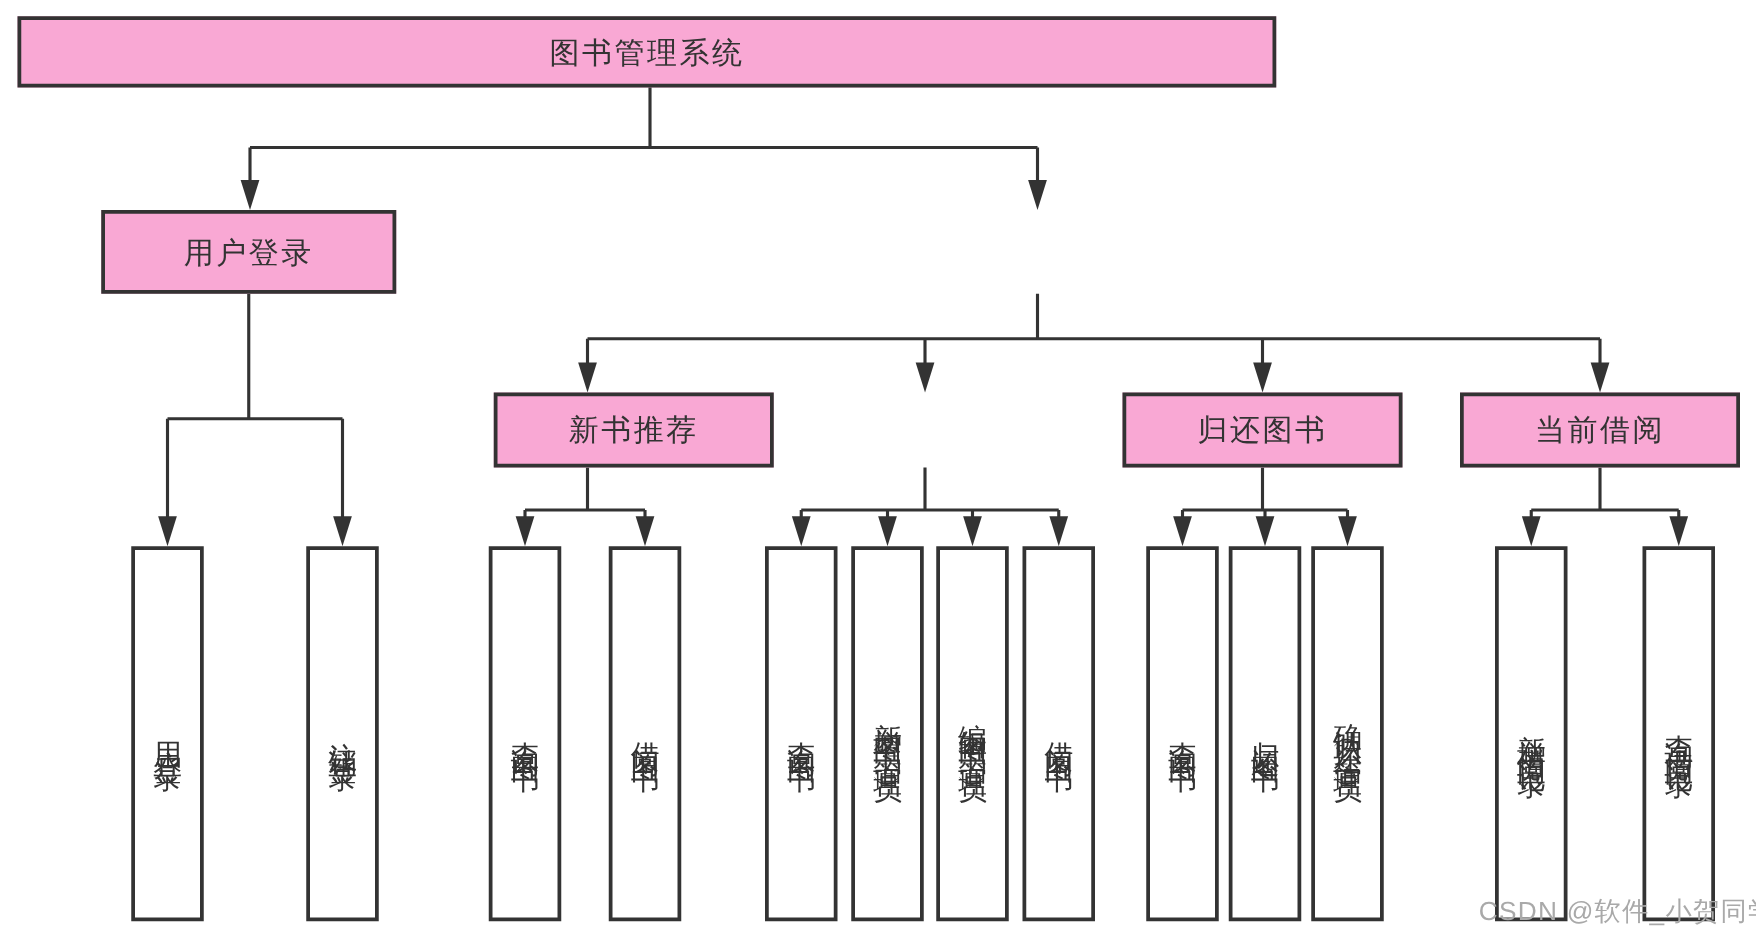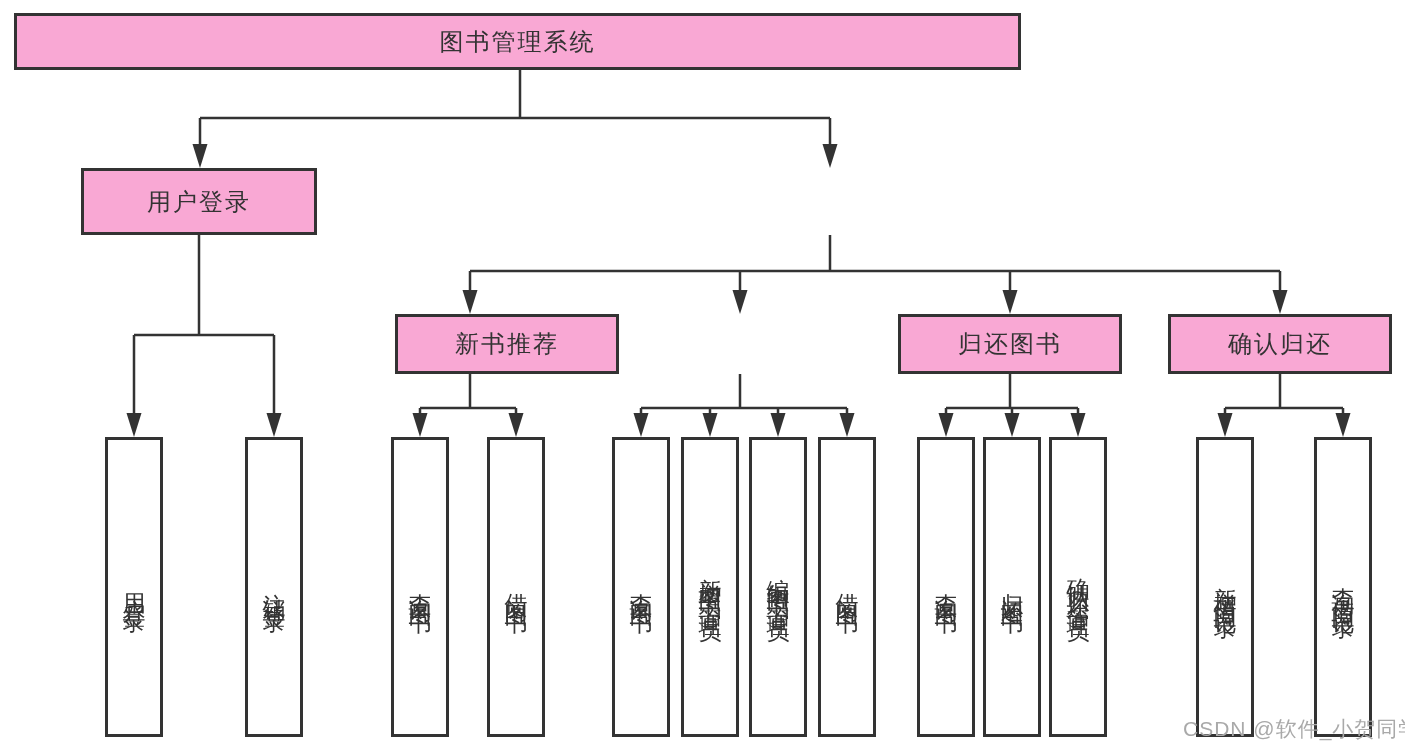--- a/index.html
+++ b/index.html
@@ -133,21 +133,21 @@
       <polygon points="1335.5,413 1350.5,413 1343,437"></polygon>
     </g>
   </svg>
 
   <div class="hbox n-root">图书管理系统</div>
 
   <div class="hbox n-user-login">用户登录</div>
 
   <div class="hbox n-new-book-rec">新书推荐</div>
   <div class="hbox n-cur-borrow">归还图书</div>
-  <div class="hbox n-borrow-rec">确认归还</div>
+  <div class="hbox n-borrow-rec">当前借阅</div>
 
   <div class="vbox l-ul-login">
     <span>用户登录</span>
   </div>
   <div class="vbox l-ul-logout">
     <span>注销登录</span>
   </div>
 
   <div class="vbox l-nb-query">
     <span>查询图书</span>

